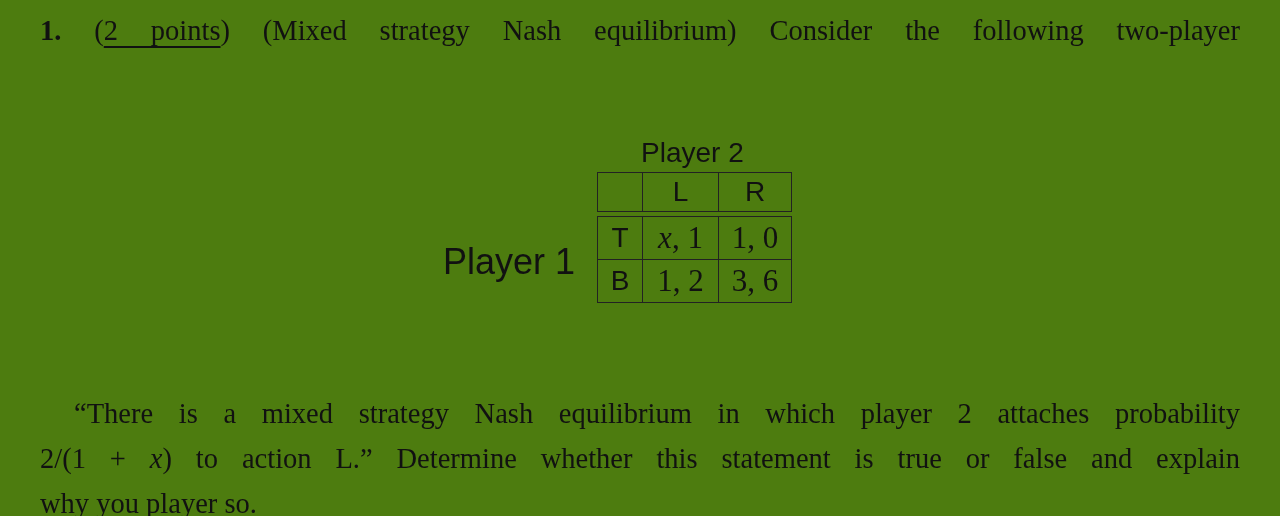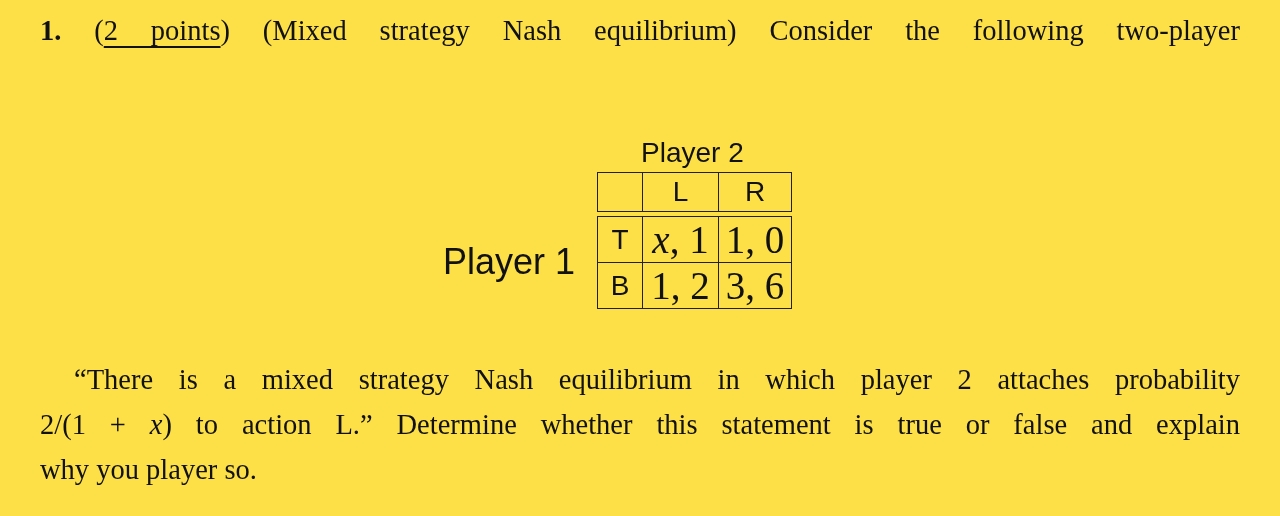--- a/index.html
+++ b/index.html
@@ -4,39 +4,39 @@
 <style>
   html, body {
     margin: 0; padding: 0;
     width: 1280px; height: 516px;
     background: #ffffff;
     overflow: hidden;
   }
   #page {
     position: relative;
     width: 1280px; height: 516px;
-    background: #fde047;
+    background: #4d7c0f;
     color: #111111;
     font-family: "Liberation Serif", serif;
   }
   .para {
     position: absolute;
     left: 40px;
     width: 1200px;
     font-size: 28.5px;
     line-height: 45px;
   }
   .line {
     text-align: justify;
     text-align-last: left;
   }
   .line.just {
     text-align-last: justify;
   }
-  .indent { padding-left: 34px; }
+  .indent { padding-left: 34px; margin-top: 34px; }
   .seg-b { font-weight: 700; }
   .seg-i { font-style: italic; }
   .seg-u {
     text-decoration: underline;
     text-decoration-thickness: 1.5px;
     text-underline-offset: 6px;
   }
   
   #matrix-block {
     position: absolute;
@@ -69,21 +69,21 @@
   td.c1 { width: 75px; }
   td.c2 { width: 72px; }
   table.hdr td { height: 38px; }
   table.bdy td { height: 42px; }
   .cell-sans {
     font-family: "Liberation Sans", sans-serif;
     font-size: 28px;
   }
   .cell-math {
     font-family: "Liberation Serif", serif;
-    font-size: 39px;
+    font-size: 31px;
   }
   #player1-label {
     position: absolute;
     left: 430px;
     top: 245px;
     width: 145px;
     text-align: right;
     font-family: "Liberation Sans", sans-serif;
     font-size: 36px;
     line-height: 33px;

